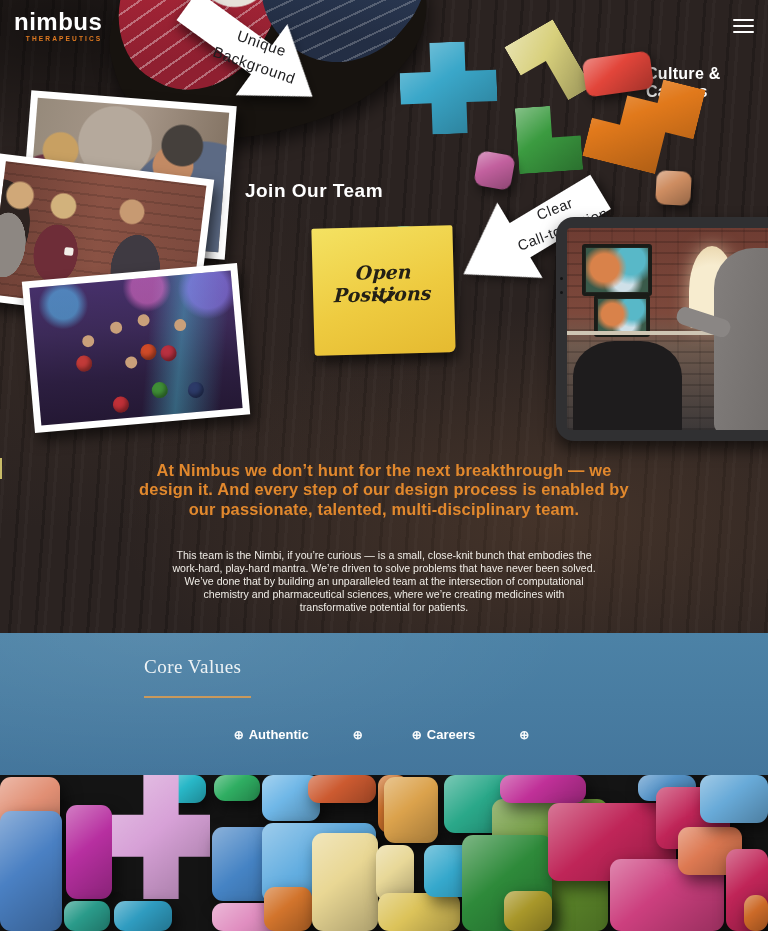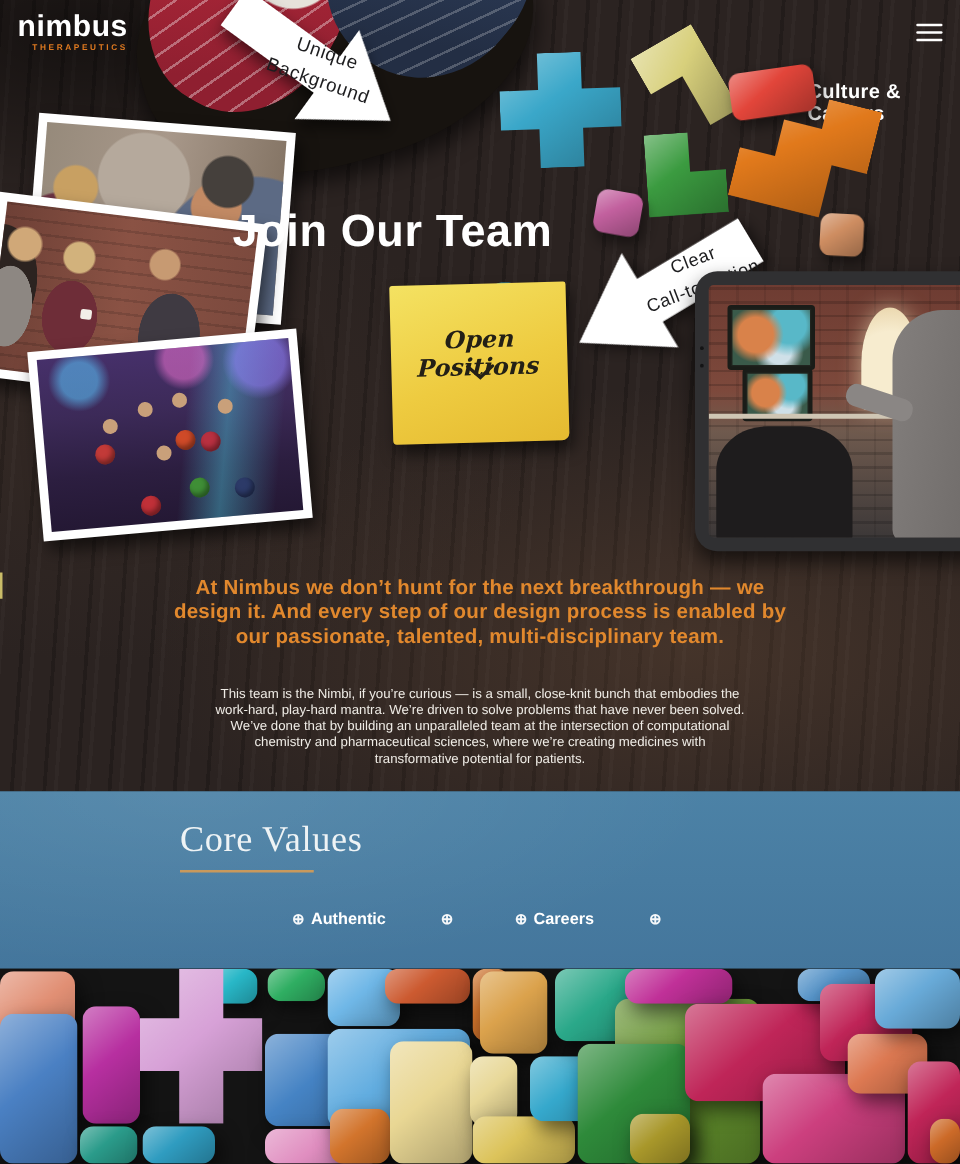--- a/index.html
+++ b/index.html
@@ -57,22 +57,22 @@
 
   
   .arrow-wrap{position:absolute;filter:drop-shadow(3px 5px 6px rgba(0,0,0,.55));}
   .arrow1{left:172px;top:2px;width:158px;height:100px;transform:rotate(36deg);}
   .arrow2{left:452px;top:182px;width:160px;height:102px;transform:rotate(-31deg);}
   .anno-text{position:absolute;color:#1d1d1f;font-size:15px;letter-spacing:.6px;text-align:center;line-height:1.5;}
   .anno1{left:188px;top:32px;width:140px;transform:rotate(19deg);}
   .anno2{left:486px;top:198px;width:146px;transform:rotate(-21deg);font-size:14.5px;}
 
   
-  .join-title{position:absolute;left:0;top:164px;width:628px;text-align:center;
-    color:#fff;font-size:36px;font-weight:700;letter-spacing:.5px;}
+  .join-title{position:absolute;left:0;top:180px;width:628px;text-align:center;
+    color:#fff;font-size:19px;font-weight:700;letter-spacing:.5px;}
 
   
   .sticky{position:absolute;left:313px;top:227px;width:141px;height:127px;transform:rotate(-1.5deg);cursor:pointer;
     background:linear-gradient(160deg,#f4e262 0%,#eecb40 55%,#e5ba30 100%);
     box-shadow:3px 8px 12px rgba(0,0,0,.55);border-radius:2px 2px 6px 3px;}
   .sticky-label{position:absolute;left:0;top:34px;width:100%;text-align:center;
     font-family:"DejaVu Serif",serif;font-style:italic;font-weight:700;font-size:19px;color:#232016;
     transform:skewX(-4deg);}
   .sticky-chevron{position:absolute;left:50%;top:64px;transform:translateX(-50%);}
 
@@ -136,21 +136,21 @@
   .lead{position:absolute;left:50%;top:461px;transform:translateX(-50%);width:492px;text-align:center;
     color:#e1882d;font-size:16.4px;font-weight:700;line-height:1.18;letter-spacing:.2px;}
   .body-text{position:absolute;left:50%;top:549px;transform:translateX(-50%);width:424px;text-align:center;
     color:#efece6;font-size:10.6px;line-height:1.22;}
   .yellow-sliver{position:absolute;left:0;top:458px;width:2px;height:21px;background:#c9bc68;}
 
   
   .values{position:absolute;left:0;top:633px;width:768px;height:142px;
     background:radial-gradient(ellipse 700px 240px at 20% 0%, rgba(255,255,255,.07), transparent 60%),
                linear-gradient(180deg,#4c82a6 0%,#44769c 100%);}
-  .values-title{position:absolute;left:144px;top:23px;color:#eef3f5;font-size:29px;
+  .values-title{position:absolute;left:144px;top:23px;color:#eef3f5;font-size:19px;
     font-family:"Liberation Serif","DejaVu Serif",serif;letter-spacing:.5px;}
   .values-underline{position:absolute;left:144px;top:63px;width:107px;height:2px;background:#c9995c;}
   .values-row{position:absolute;left:0;top:94px;width:768px;display:flex;justify-content:center;align-items:center;gap:44px;}
   .value-item{display:flex;align-items:flex-start;color:#fff;font-weight:700;font-size:13px;line-height:1.25;}
   .value-icon{font-size:12px;margin-right:5px;opacity:.95;line-height:1.35;}
   .value-label{text-align:left;}
   .value-item:nth-child(2) .value-label{max-width:92px;}
   .value-item:nth-child(4) .value-label{max-width:122px;}
 
   

